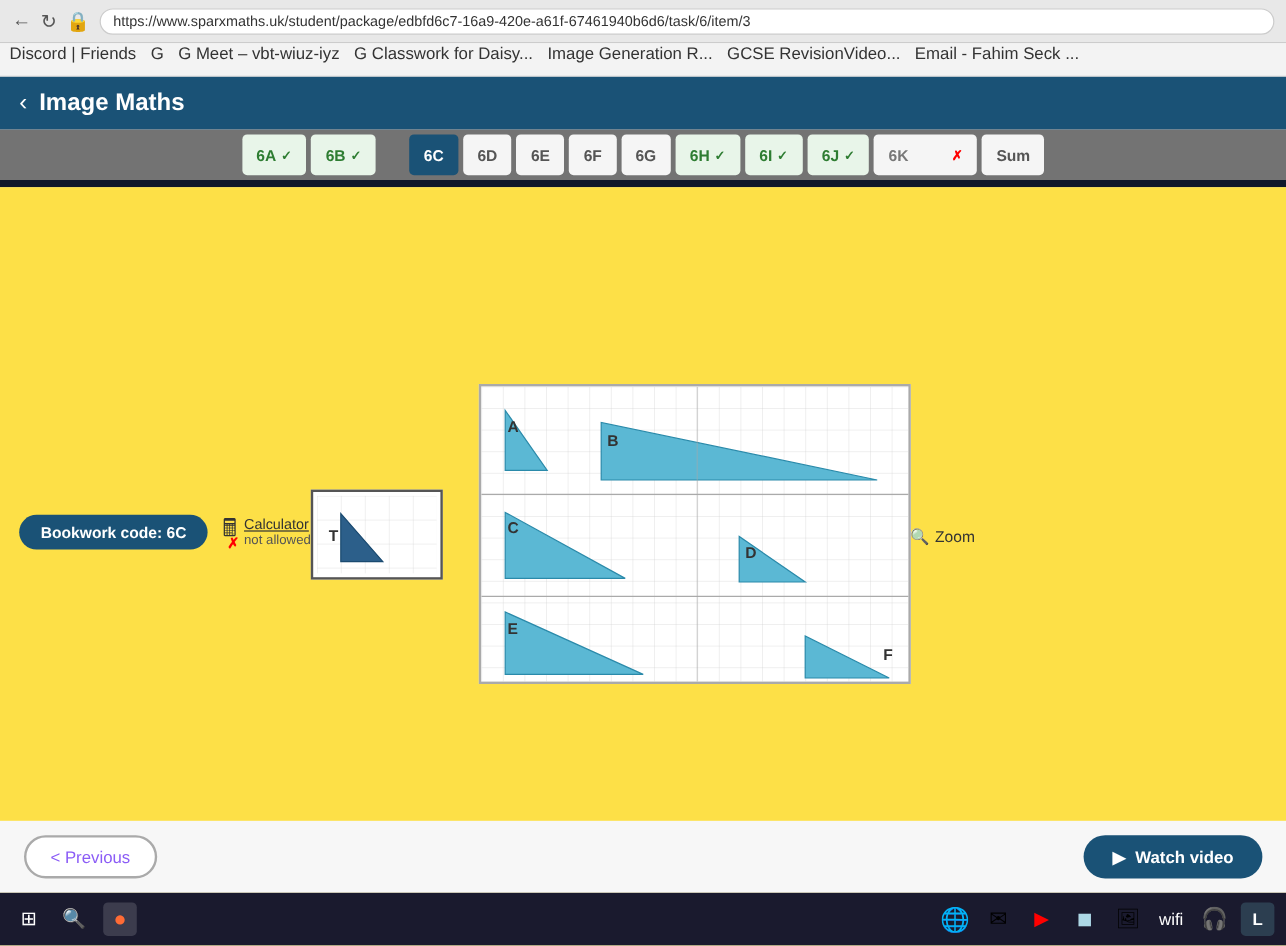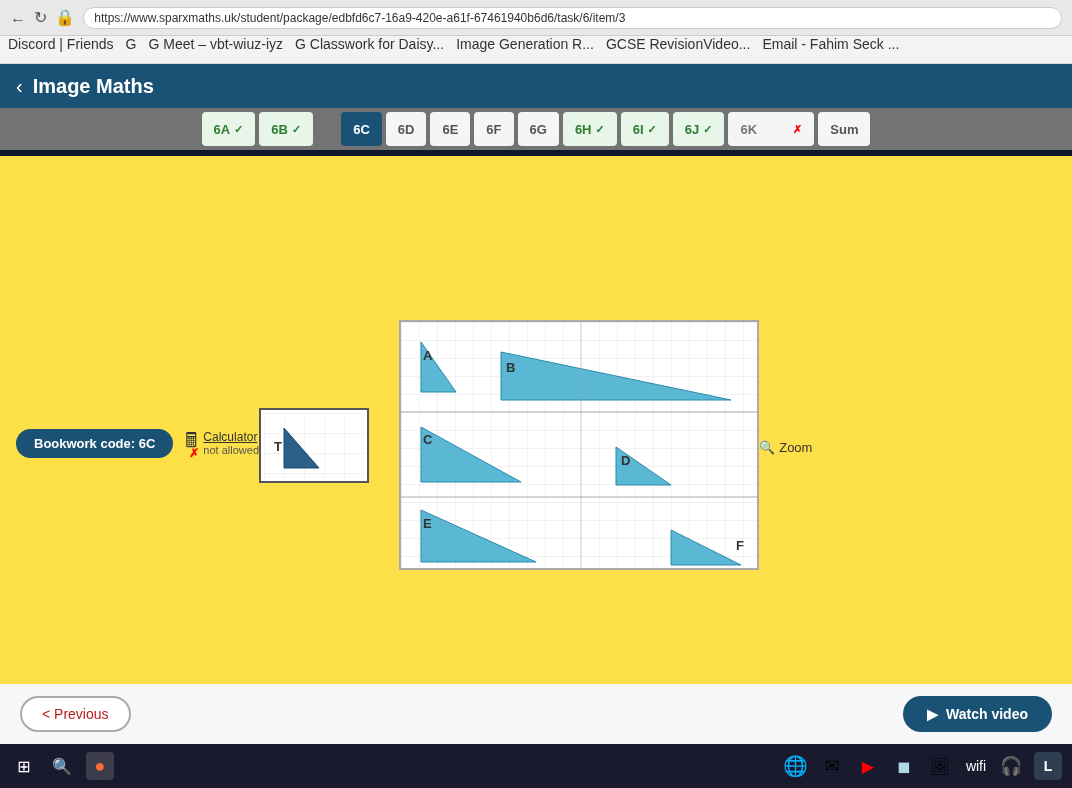--- a/index.html
+++ b/index.html
@@ -217,21 +217,21 @@
       justify-content: space-between;
       padding: 0 20px;
     }
     .prev-btn {
       background: white;
       border: 2px solid #aaa;
       border-radius: 20px;
       padding: 8px 20px;
       font-size: 14px;
       cursor: pointer;
-      color: #b91c1c;
+      color: #8b5cf6;
       display: flex;
       align-items: center;
       gap: 6px;
     }
     .watch-video-btn {
       background: #1a5276;
       color: white;
       border: none;
       border-radius: 20px;
       padding: 10px 24px;

